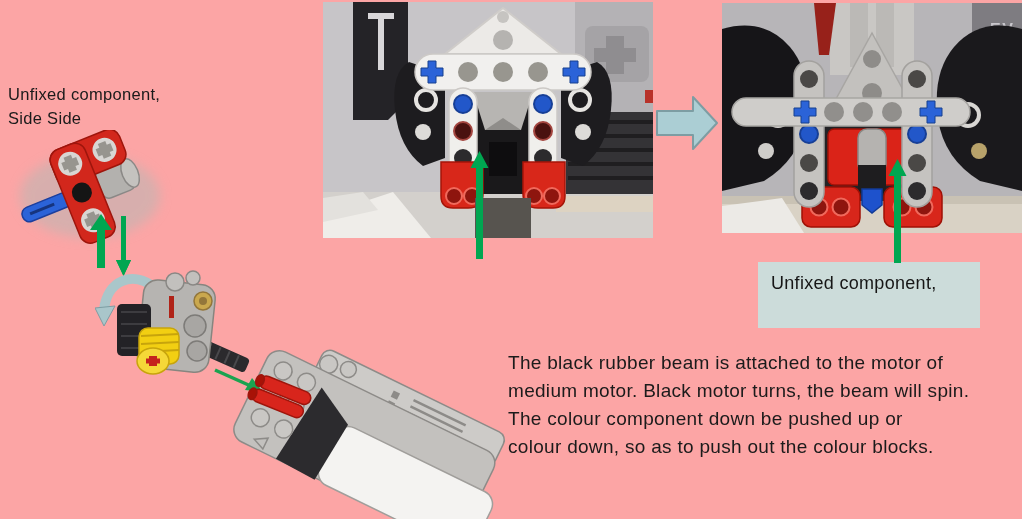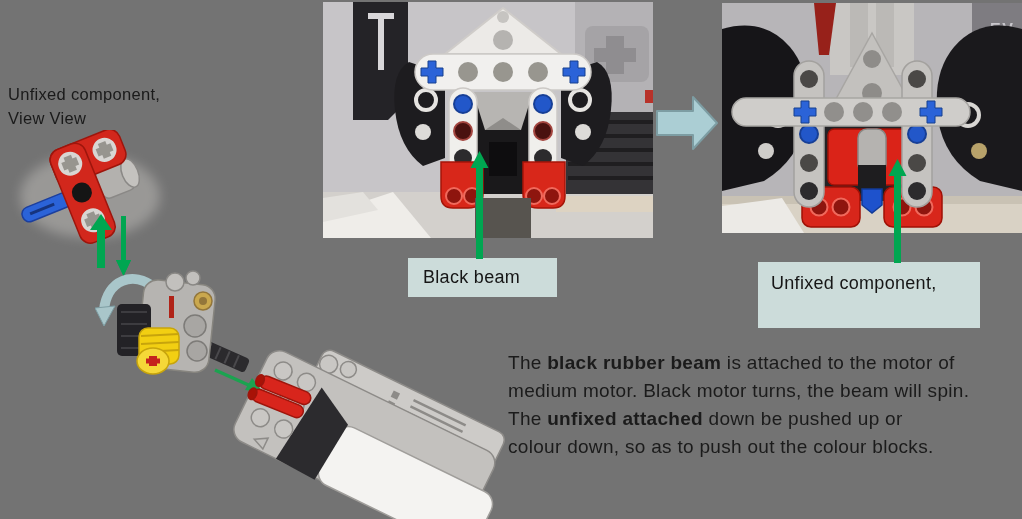--- a/index.html
+++ b/index.html
@@ -1,43 +1,43 @@
 <!DOCTYPE html>
 <html><head>
 <meta charset="utf-8">
 <style>
   html,body{margin:0;padding:0;background:#fff;}
   #canvas{
-    position:relative;width:1022px;height:519px;background:#737373;overflow:hidden;
+    position:relative;width:1022px;height:519px;background:#fca5a5;overflow:hidden;
     font-family:"Liberation Sans",sans-serif;color:#1a1a1a;
   }
   .abs{position:absolute;}
   
   .side-caption{left:8px;top:82px;font-size:16.5px;line-height:24px;letter-spacing:.3px;}
   .tag{background:#ccdcda;color:#161616;font-size:18px;letter-spacing:.3px;}
   .tag-blackbeam{left:408px;top:258px;width:149px;height:39px;line-height:39px;padding-left:15px;box-sizing:border-box;}
   .tag-topview{left:758px;top:262px;width:222px;height:66px;padding:8px 0 0 13px;line-height:26px;box-sizing:border-box;}
   
   .paragraph{left:508px;top:349px;width:516px;font-size:19px;line-height:28px;letter-spacing:.3px;color:#1b1b1b;}
-  .paragraph b{font-weight:700;}
+  .paragraph b{font-weight:400;}
   
   .photo{overflow:hidden;}
   .center-photo{left:323px;top:2px;width:330px;height:236px;}
   .right-photo{left:722px;top:3px;width:300px;height:230px;}
   .ptr{z-index:5;}
   svg{display:block;}
 </style>
 </head>
 <body>
 
 <div id="canvas">
 
   <div class="abs side-caption">
     <div>Unfixed component,</div>
-    <div>View View</div>
+    <div>Side Side</div>
   </div>
 
   <svg class="abs" style="left:10px;top:130px;" width="182" height="122" viewBox="0 0 182 122">
     <defs>
         <filter id="soft" x="-40%" y="-40%" width="180%" height="180%">
           <feGaussianBlur stdDeviation="6"></feGaussianBlur>
         </filter>
       </defs>
     <ellipse cx="80" cy="66" rx="70" ry="42" fill="#b9b7b4" opacity="0.55" filter="url(#soft)"></ellipse>
     <g transform="rotate(-22 85 55)">
@@ -224,21 +224,20 @@
       <circle cx="211" cy="194" r="8" fill="#8e150e" stroke="#f0695c" stroke-width="2"></circle>
       <circle cx="229" cy="194" r="8" fill="#8e150e" stroke="#f0695c" stroke-width="2"></circle>
       <rect x="152" y="196" width="56" height="40" fill="#57544f"></rect>
     </svg>
   </div>
 
   <svg class="abs ptr" style="left:470px;top:151px;" width="19" height="108" viewBox="0 0 19 108">
     <polygon points="9.5,0 18.5,17 13,17 13,108 6,108 6,17 0.5,17" fill="#00a651"></polygon>
   </svg>
 
-  <div class="abs tag tag-blackbeam">Black beam</div>
 
   <svg class="abs" style="left:656px;top:93px;" width="64" height="60" viewBox="0 0 64 60">
     <polygon points="1,18 37,18 37,4 61,30 37,56 37,42 1,42" fill="#abced4" stroke="#7d9da3" stroke-width="2" stroke-linejoin="round"></polygon>
   </svg>
 
   <div class="abs photo right-photo">
     <svg width="300" height="230" viewBox="0 0 300 230">
       <rect width="300" height="230" fill="#b7b5b8"></rect>
       <rect y="198" width="300" height="32" fill="#d9d2c5"></rect>
       <rect y="193" width="300" height="8" fill="#c9c2b4"></rect>
@@ -308,17 +307,17 @@
     <polygon points="9.5,0 18.5,17 13,17 13,104 6,104 6,17 0.5,17" fill="#00a651"></polygon>
   </svg>
 
   <div class="abs tag tag-topview">
     <div>Unfixed component,</div>
   </div>
 
   <div class="abs paragraph">
     <div><span>The </span><b>black rubber beam</b><span> is attached to the motor of</span></div>
     <div><span>medium motor. Black motor turns, the beam will spin.</span></div>
-    <div><span>The </span><b>unfixed attached</b><span> down be pushed up or</span></div>
+    <div><span>The </span><b>colour component</b><span> down be pushed up or</span></div>
     <div><span>colour down, so as to push out the colour blocks.</span></div>
   </div>
 
 </div>
 
 </body></html>

